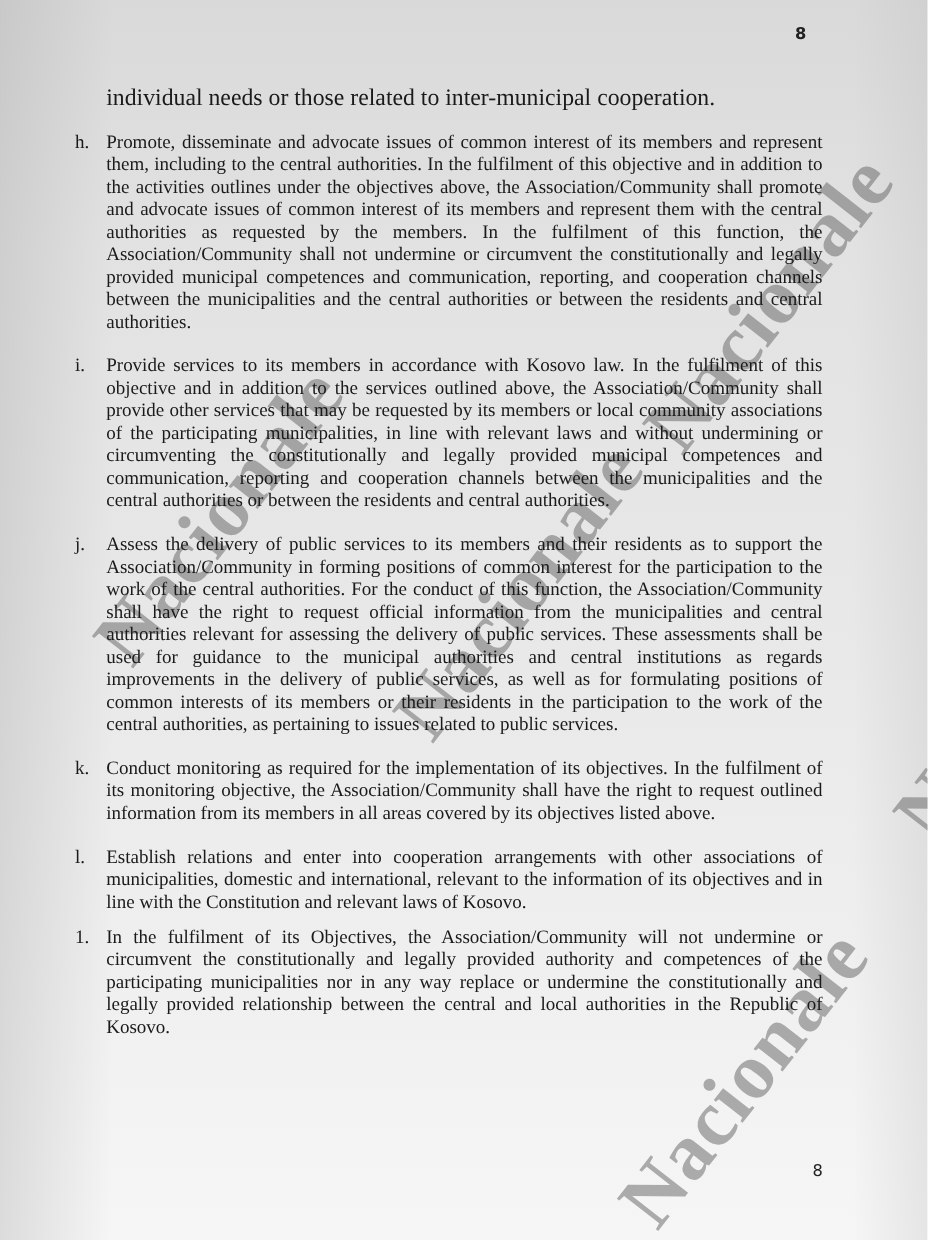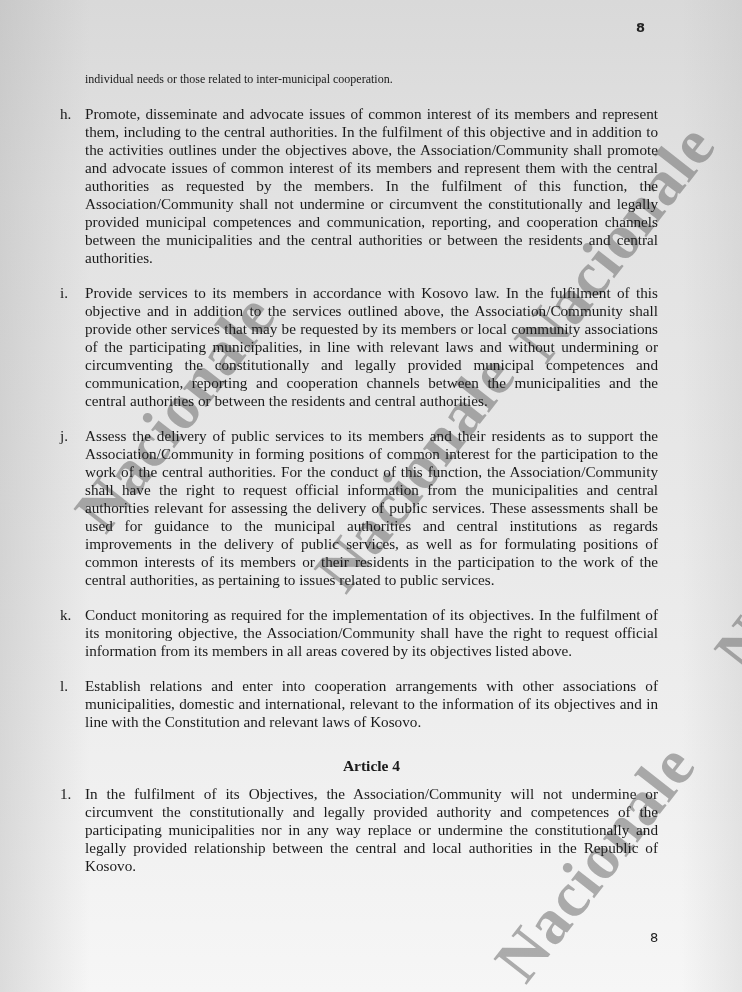--- a/index.html
+++ b/index.html
@@ -25,21 +25,21 @@
   .page-num-top {
     position:absolute; left:636px; top:20px;
     font-family:"DejaVu Sans", sans-serif; font-size:13px; font-weight:bold; color:#222;
   }
   .page-num-bottom {
     position:absolute; left:650px; top:930px;
     font-family:"DejaVu Sans", sans-serif; font-size:13px; color:#222;
   }
   .content { position:absolute; left:58px; top:70px; width:600px; }
   .cont-line {
-    margin-left:27px; font-size:12px; line-height:18px;
+    margin-left:27px; font-size:19px; line-height:18px;
   }
   .item {
     position:relative; padding-left:27px; font-size:15.2px; line-height:18px;
     text-align:justify; margin-top:17px;
   }
   .item .marker { position:absolute; left:2px; top:0; }
   .article-heading {
     text-align:center; font-weight:bold; font-size:15.5px; margin-top:26px; padding-left:27px;
   }
 </style>
@@ -68,28 +68,27 @@
   <div class="item">
     <span class="marker">i.</span>
     <span>Provide services to its members in accordance with Kosovo law. In the fulfilment of this objective and in addition to the services outlined above, the Association/Community shall provide other services that may be requested by its members or local community associations of the participating municipalities, in line with relevant laws and without undermining or circumventing the constitutionally and legally provided municipal competences and communication, reporting and cooperation channels between the municipalities and the central authorities or between the residents and central authorities.</span>
   </div>
   <div class="item">
     <span class="marker">j.</span>
     <span>Assess the delivery of public services to its members and their residents as to support the Association/Community in forming positions of common interest for the participation to the work of the central authorities. For the conduct of this function, the Association/Community shall have the right to request official information from the municipalities and central authorities relevant for assessing the delivery of public services. These assessments shall be used for guidance to the municipal authorities and central institutions as regards improvements in the delivery of public services, as well as for formulating positions of common interests of its members or their residents in the participation to the work of the central authorities, as pertaining to issues related to public services.</span>
   </div>
   <div class="item">
     <span class="marker">k.</span>
-    <span>Conduct monitoring as required for the implementation of its objectives. In the fulfilment of its monitoring objective, the Association/Community shall have the right to request official information from its members in all areas covered by its objectives listed above.</span>
+    <span>Conduct monitoring as required for the implementation of its objectives. In the fulfilment of its monitoring objective, the Association/Community shall have the right to request outlined information from its members in all areas covered by its objectives listed above.</span>
   </div>
   <div class="item">
     <span class="marker">l.</span>
     <span>Establish relations and enter into cooperation arrangements with other associations of municipalities, domestic and international, relevant to the information of its objectives and in line with the Constitution and relevant laws of Kosovo.</span>
   </div>
 
-  <div class="article-heading">Article 4</div>
 
   <div class="item" style="margin-top:10px;">
     <span class="marker">1.</span>
     <span>In the fulfilment of its Objectives, the Association/Community will not undermine or circumvent the constitutionally and legally provided authority and competences of the participating municipalities nor in any way replace or undermine the constitutionally and legally provided relationship between the central and local authorities in the Republic of Kosovo.</span>
   </div>
 </div>
 
 <div class="page-num-bottom">8</div>
 
 </body></html>

